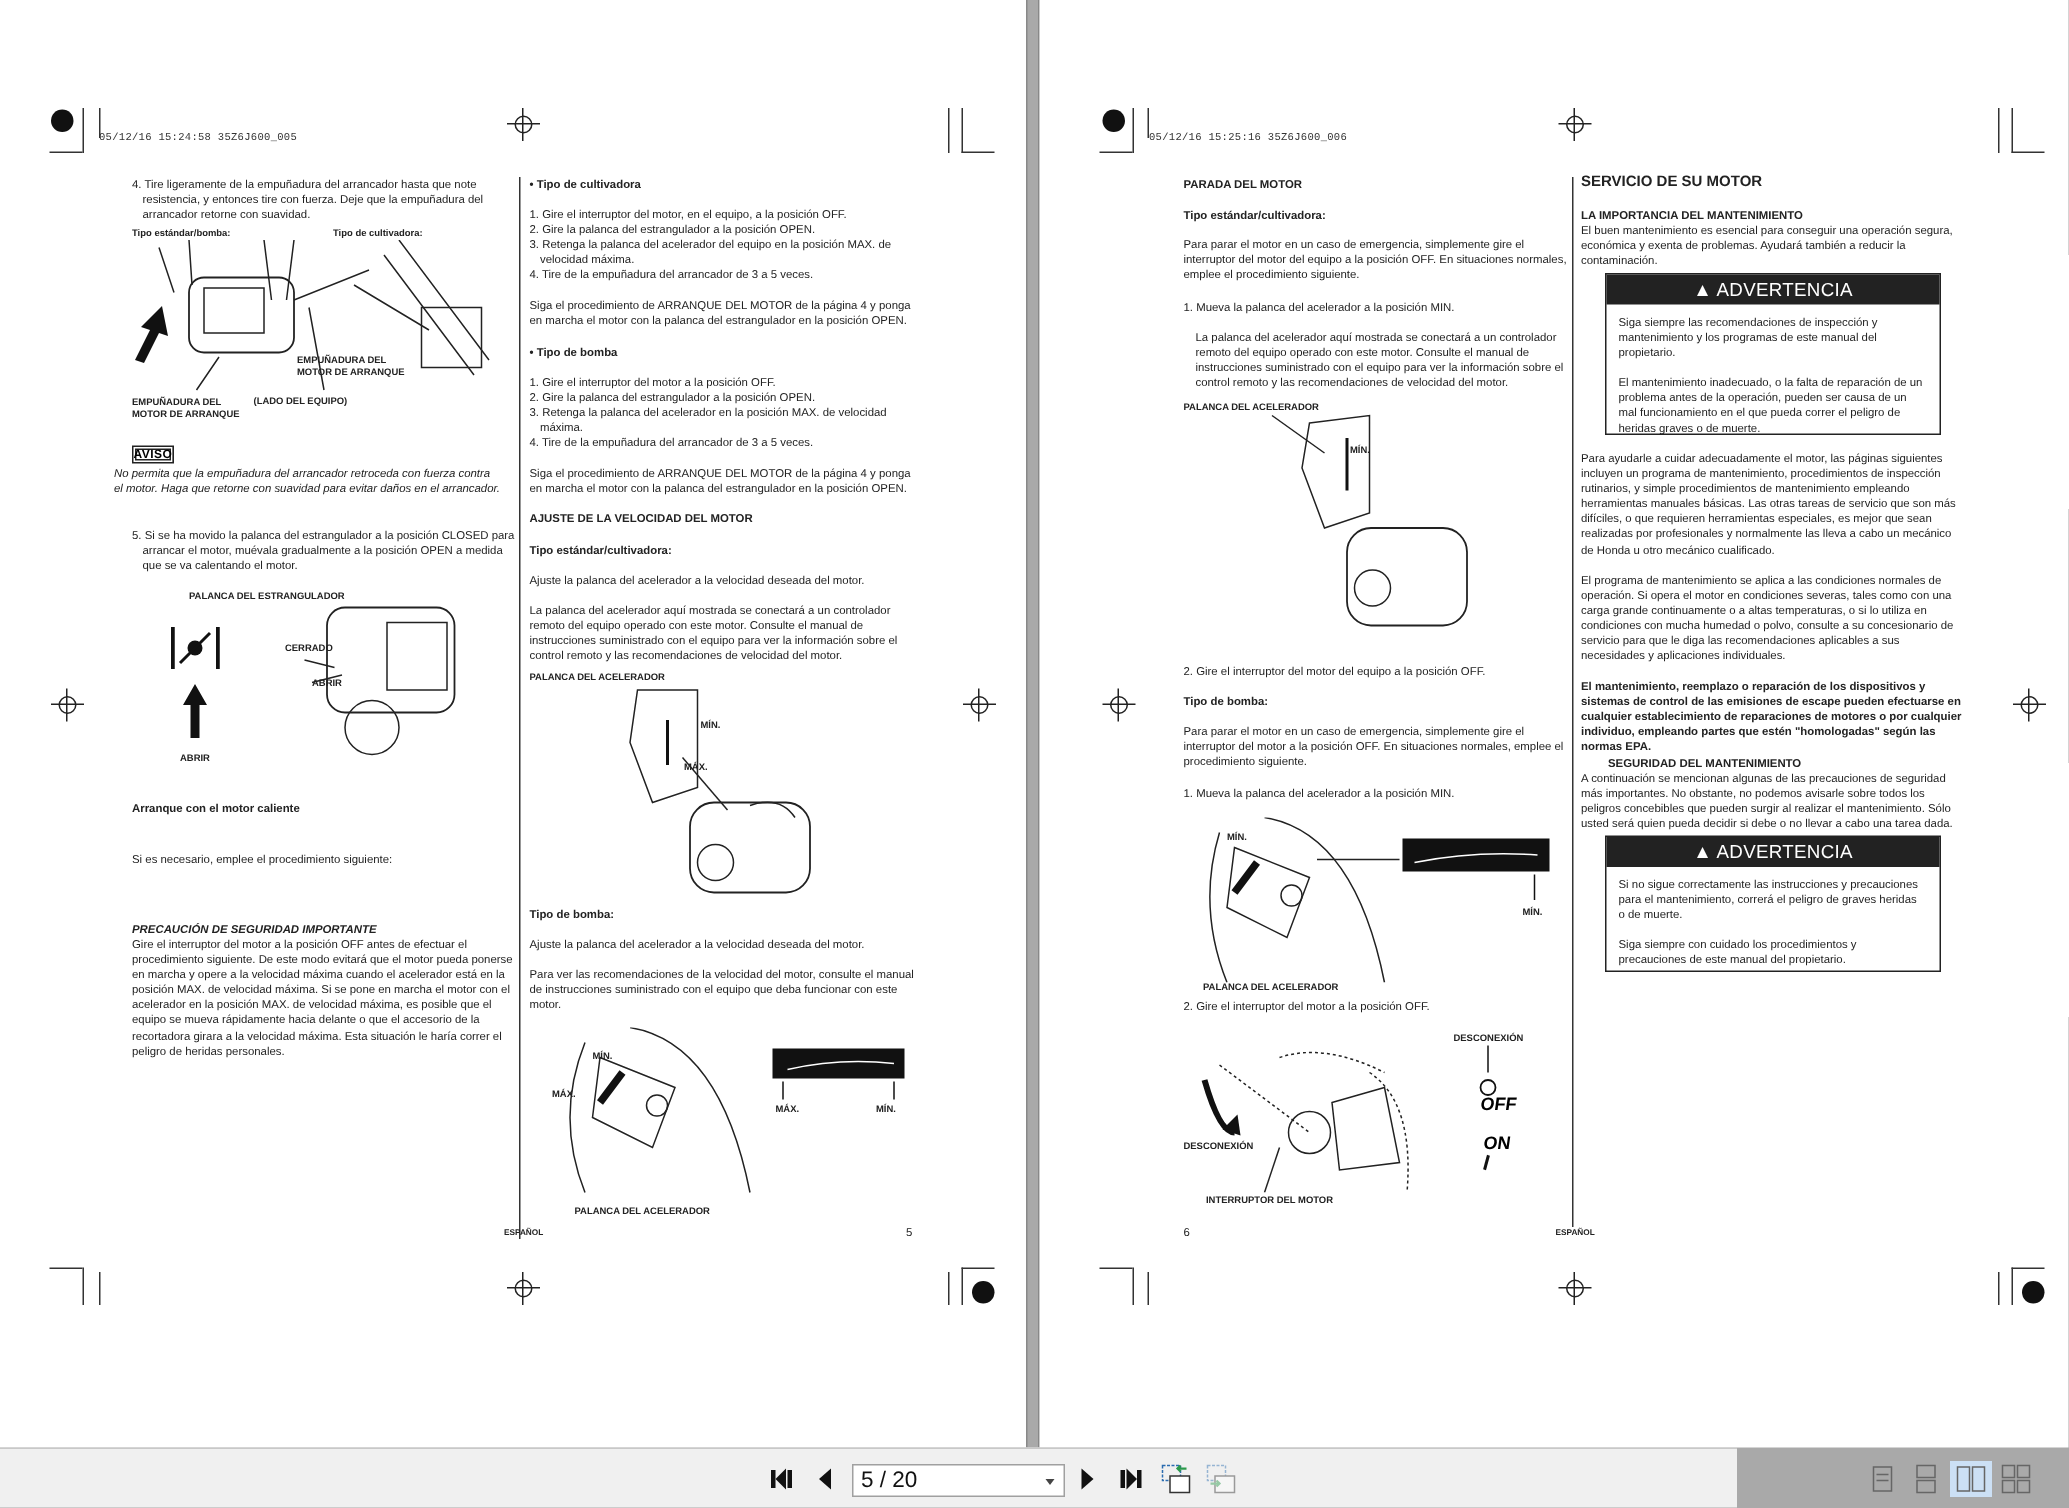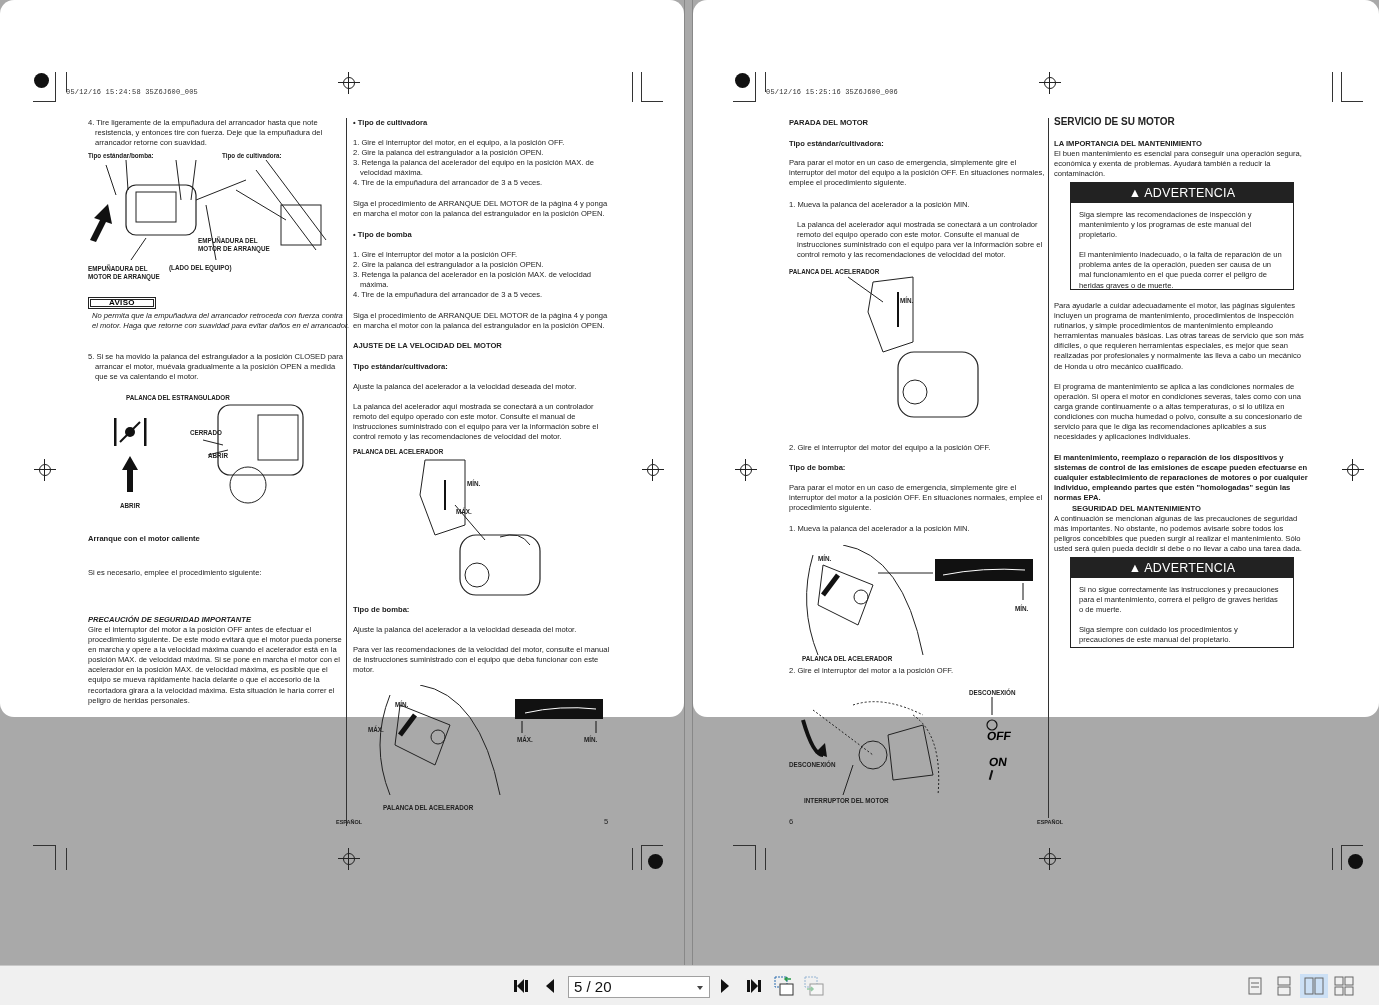--- a/index.html
+++ b/index.html
@@ -1,48 +1,48 @@
 <!DOCTYPE html>
 <html><head>
 <meta charset="utf-8">
 <style>
   * { box-sizing: border-box; margin: 0; padding: 0; }
   html, body { width: 1379px; height: 1005px; overflow: hidden; background: #a9a9a9; font-family: "Liberation Sans", sans-serif; }
   .viewer { position: absolute; left: 0; top: 0; width: 1379px; height: 965px; background: #a9a9a9; }
-  .page { position: absolute; top: 0; height: 717px; background: #fff; border-radius: 14px; }
+  .page { position: absolute; top: 0; height: 965px; background: #fff; }
   .page-left { left: 0; width: 684px; }
   .page-right { left: 693px; width: 686px; }
   .gutter { position: absolute; left: 684px; top: 0; width: 9px; height: 965px; background: #a9a9a9; border-left: 1px solid #888; border-right: 1px solid #888; }
 
   .abs { position: absolute; }
   .txt { font-size: 7.6px; line-height: 10.1px; color: #222; }
   .b { font-weight: bold; }
   .i { font-style: italic; }
   .stamp { font-family: "Liberation Mono", monospace; font-size: 7px; color: #333; letter-spacing: 0.2px; }
   .lbl { font-size: 6.3px; font-weight: bold; color: #222; line-height: 7.5px; }
   .vrule { position: absolute; width: 1px; background: #333; }
   .hrule { position: absolute; height: 1px; background: #333; }
 
   .regmark { position: absolute; width: 22px; height: 22px; }
   .regmark::before { content: ""; position: absolute; left: 10px; top: 0; width: 1px; height: 22px; background: #222; }
   .regmark::after { content: ""; position: absolute; left: 0; top: 10px; width: 22px; height: 1px; background: #222; }
   .regmark .c { position: absolute; left: 5px; top: 5px; width: 12px; height: 12px; border: 1px solid #222; border-radius: 50%; }
   .dot { position: absolute; width: 15px; height: 15px; border-radius: 50%; background: #111; }
 
-  .aviso { position: absolute; border: 1.5px solid #222; font-size: 8px; font-weight: bold; padding: 0 20px; line-height: 10px; letter-spacing: 0.3px; box-shadow: inset 0 0 0 1px #fff, inset 0 0 0 2px #222; }
+  .aviso { position: absolute; border: 1.5px solid #222; font-size: 8px; font-weight: bold; padding: 0 0; line-height: 10px; letter-spacing: 0.3px; box-shadow: inset 0 0 0 1px #fff, inset 0 0 0 2px #222; }
 
   .warn { position: absolute; border: 1px solid #222; }
   .warn .hd { background: #222; color: #fff; font-size: 12.5px; line-height: 20px; text-align: center; letter-spacing: 0.2px; }
   .warn .bd { padding: 7px 9px 6px 8px; }
   .warn .bd p + p { margin-top: 10px; }
 
   .fig { position: absolute; }
   .fig svg { width: 100%; height: 100%; }
 
-  .toolbar { position: absolute; left: 0; top: 965px; width: 1379px; height: 40px; background: #f0f0f0; border-top: 1px solid #c8c8c8; }
+  .toolbar { position: absolute; left: 0; top: 965px; width: 1158px; height: 40px; background: #f0f0f0; border-top: 1px solid #c8c8c8; }
   .tbtn { position: absolute; top: 8px; height: 24px; width: 24px; display: flex; align-items: center; justify-content: center; cursor: pointer; }
   .pagebox { position: absolute; left: 568px; top: 10px; width: 142px; height: 22px; background: #fff; border: 1px solid #a0a0a0; font-size: 15px; padding-left: 5px; line-height: 20px; color: #111; }
   .pagebox .dd { position: absolute; right: 6px; top: 9px; width: 0; height: 0; border-left: 3px solid transparent; border-right: 3px solid transparent; border-top: 4px solid #444; }
   .viewmode.active { background: #cce0f5; }
 </style>
 </head>
 <body>
 
 <div class="viewer">
 
@@ -93,21 +93,21 @@
         <rect x="195" y="45" width="40" height="40" fill="none" stroke="#222"></rect>
         <path d="M170 10 L230 90 M180 0 L240 80 M150 30 L200 60" stroke="#222" fill="none"></path>
         <path d="M60 78 L45 100 M120 45 L130 100" stroke="#222" fill="none"></path>
       </svg>
     </div>
     <div class="abs lbl" style="left:198px;top:237px;width:80px;">EMPUÑADURA DEL MOTOR DE ARRANQUE</div>
     <div class="abs lbl" style="left:88px;top:265px;width:80px;">EMPUÑADURA DEL MOTOR DE ARRANQUE</div>
     <div class="abs lbl" style="left:169px;top:264px;">(LADO DEL EQUIPO)</div>
 
     <div class="aviso" style="left:88px;top:297px;">AVISO</div>
-    <div class="abs txt i" style="left:92px;top:311px;width:258px;">No permita que la empuñadura del arrancador retroceda con fuerza contra el motor. Haga que retorne con suavidad para evitar daños en el arrancador.</div>
+    <div class="abs txt i" style="left:76px;top:311px;width:258px;">No permita que la empuñadura del arrancador retroceda con fuerza contra el motor. Haga que retorne con suavidad para evitar daños en el arrancador.</div>
     <div class="abs txt" style="left:88px;top:352px;width:258px;text-indent:-7px;padding-left:7px;">5. Si se ha movido la palanca del estrangulador a la posición CLOSED para arrancar el motor, muévala gradualmente a la posición OPEN a medida que se va calentando el motor.</div>
 
     <div class="abs lbl" style="left:126px;top:394px;">PALANCA DEL ESTRANGULADOR</div>
     <div class="fig" style="left:108px;top:400px;width:215px;height:110px;">
       <svg viewBox="0 0 215 110">
         <rect x="6" y="18" width="2.5" height="28" fill="#111"></rect>
         <rect x="36" y="18" width="2.5" height="28" fill="#111"></rect>
         <circle cx="22" cy="32" r="5" fill="#111"></circle>
         <line x1="12" y1="42" x2="32" y2="22" stroke="#111" stroke-width="2"></line>
         <polygon points="22,56 14,70 19,70 19,92 25,92 25,70 30,70" fill="#111"></polygon>

